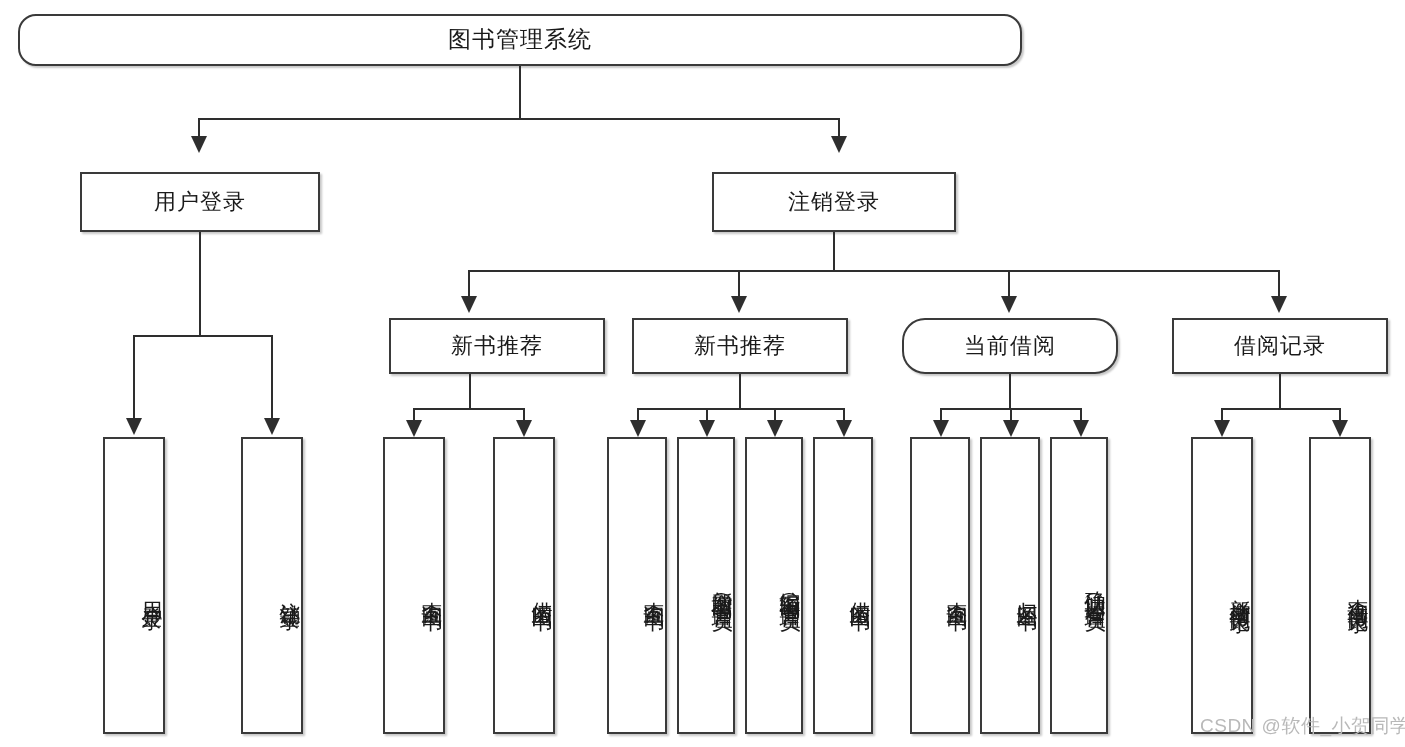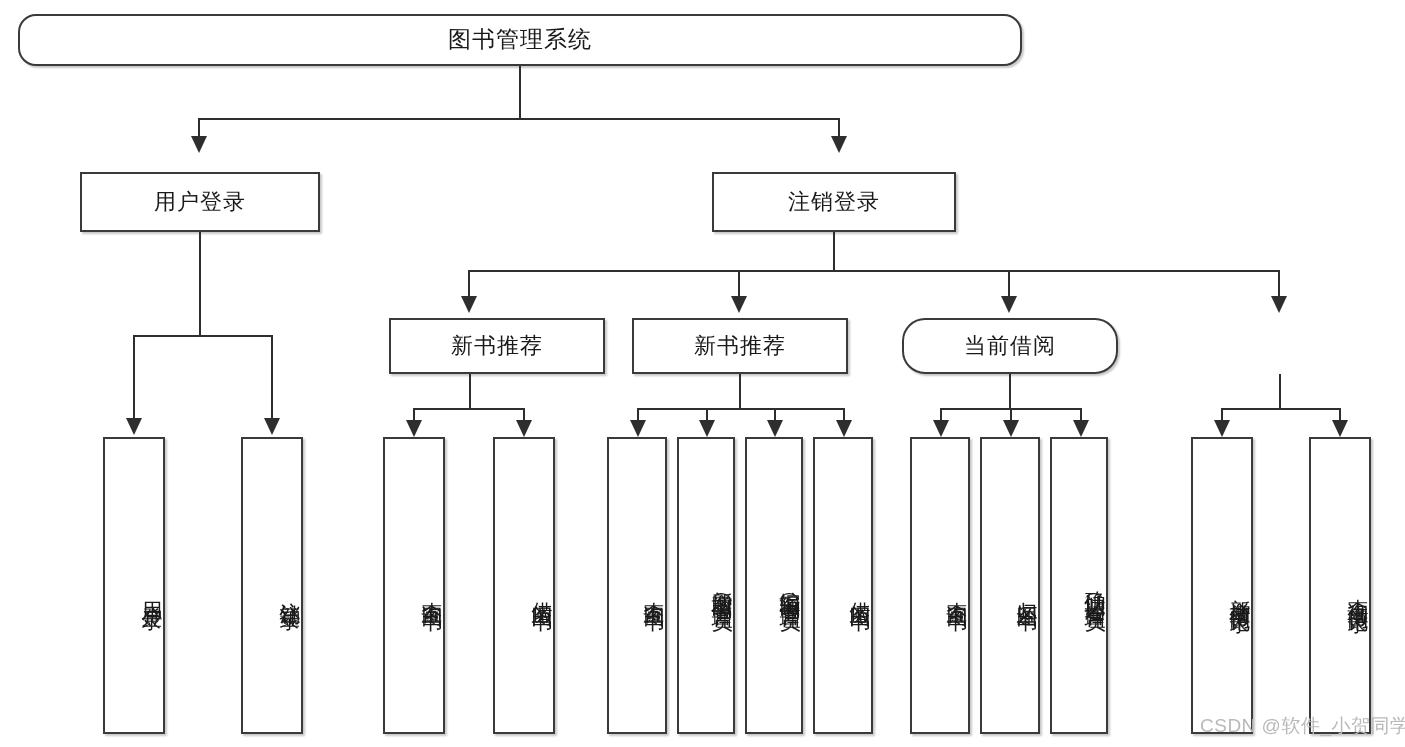--- a/index.html
+++ b/index.html
@@ -119,20 +119,21 @@
   <div class="arrow" style="left:1001px; top:296px;"></div>
   <div class="vline" style="left:1278px; top:270px; height:26px;"></div>
   <div class="arrow" style="left:1271px; top:296px;"></div>
 
   <div class="node horiz" style="left:362px; top:318px; width:216px; height:56px;margin-left:27px;">新书推荐</div>
 
   <div class="node horiz" style="left:632px; top:318px; width:216px; height:56px;">新书推荐</div>
 
   <div class="node horiz" style="left:902px; top:318px; width:216px; height:56px;border-radius:23px;">当前借阅</div>
 
+  <div class="node horiz" style="left:1172px; top:318px; width:216px; height:56px;">借阅记录</div>
 
   <div class="vline" style="left:469px; top:374px; height:34px;"></div>
   <div class="hline" style="left:413px; top:408px; width:112px;"></div>
   <div class="vline" style="left:413px; top:408px; height:12px;"></div>
   <div class="arrow" style="left:406px; top:420px;"></div>
   <div class="vline" style="left:523px; top:408px; height:12px;"></div>
   <div class="arrow" style="left:516px; top:420px;"></div>
 
   <div class="vline" style="left:739px; top:374px; height:34px;"></div>
   <div class="hline" style="left:637px; top:408px; width:208px;"></div>

